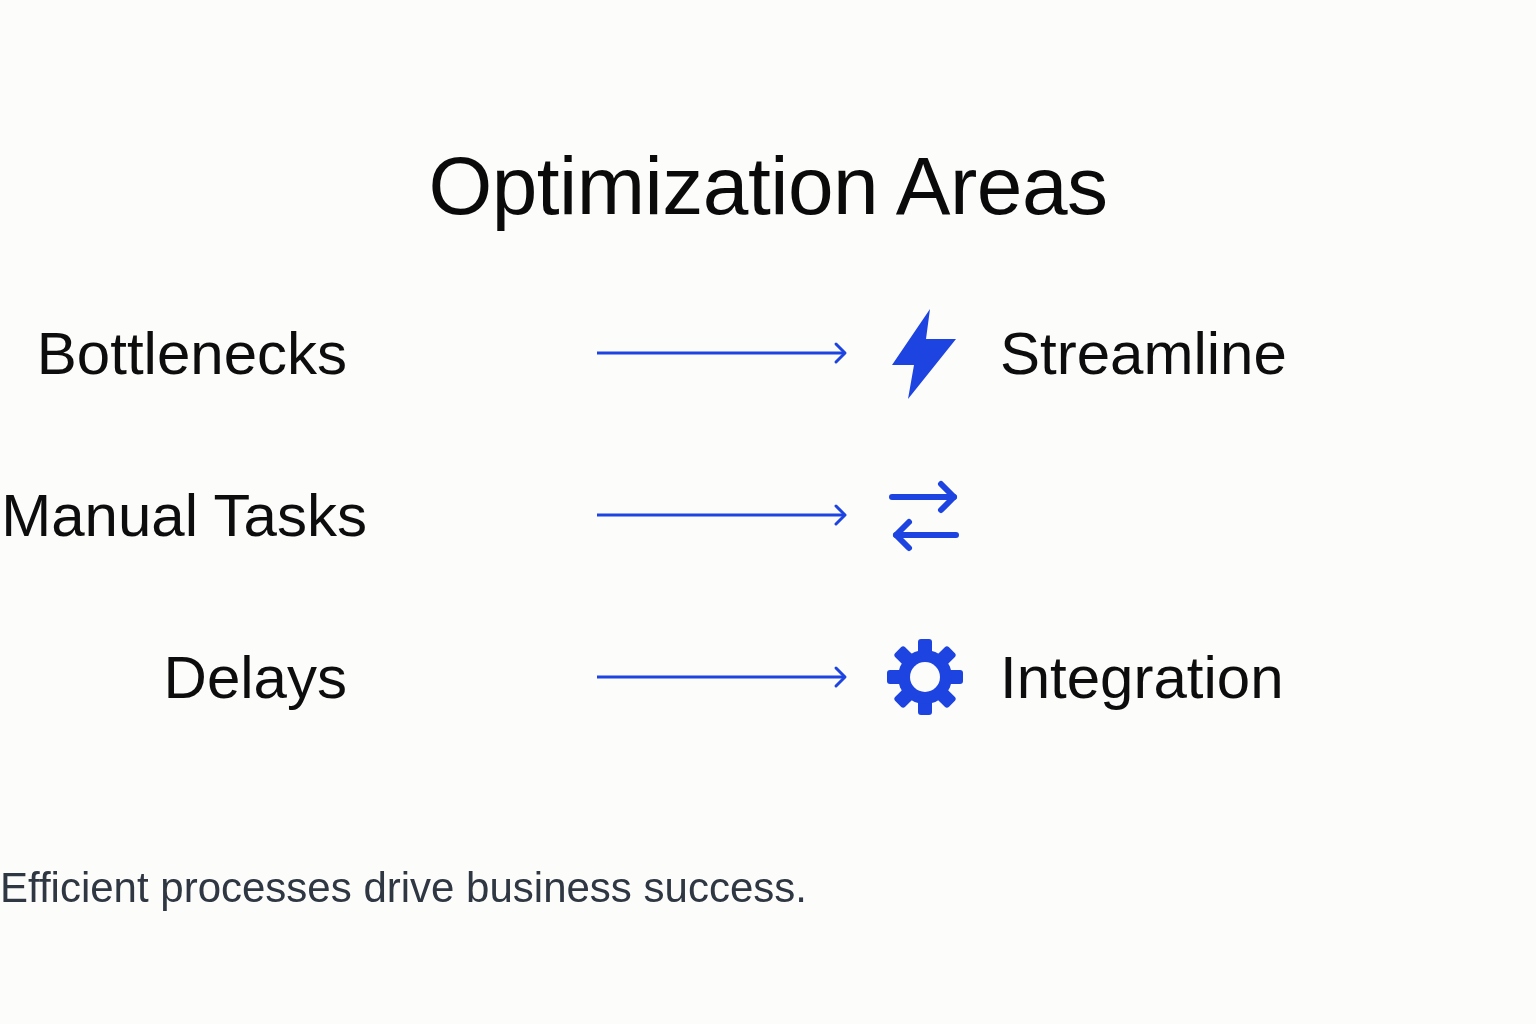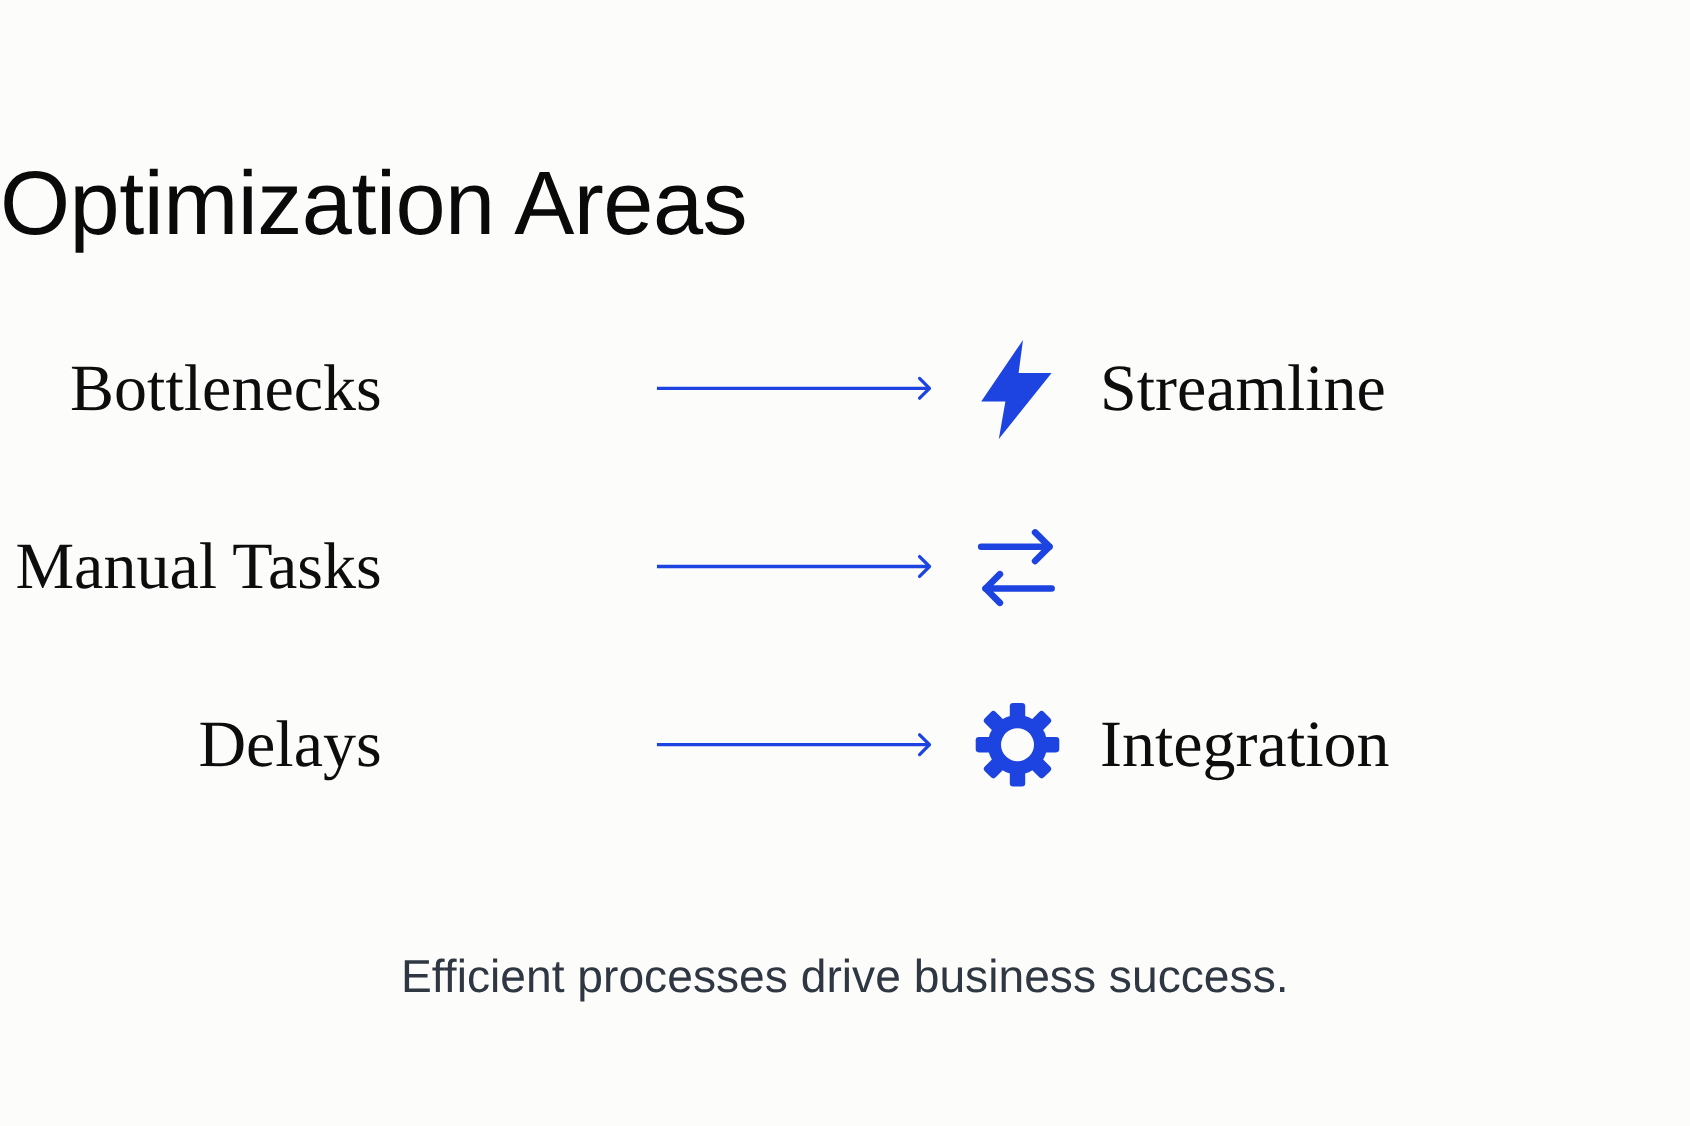--- a/index.html
+++ b/index.html
@@ -7,29 +7,29 @@
       width: 1536px; height: 1024px;
       background: #fcfcfb;
       position: relative;
       overflow: hidden;
       font-family: "Liberation Sans", "DejaVu Sans", sans-serif;
       color: #0d0d0d;
     }
     .title {
       position: absolute;
       left: 0; right: 0; top: 84px;
-      text-align: left;
+      text-align: center;
       font-size: 82px;
       font-weight: 500;
       letter-spacing: -0.5px;
       color: #0a0a0a;
     }
     .row {
       position: absolute;
-      left: 0; width: 1332px; height: 100px; font-family: Liberation Serif, serif;
+      left: 0; width: 1332px; height: 100px;
     }
     .left-label {
       position: absolute;
       right: 985px;
       top: 50%;
       transform: translateY(-50%);
       font-size: 60px;
       white-space: nowrap;
       color: #0d0d0d;
     }
@@ -49,21 +49,20 @@
       position: absolute;
       left: 1000px; top: 50%;
       transform: translateY(-50%);
       font-size: 60px;
       white-space: nowrap;
       color: #0d0d0d;
     }
     .footer {
       position: absolute;
       left: 0; right: 0; top: 864px;
-      text-align: center;
       font-size: 42px;
       color: #2f3742;
     }
   </style>
 </head>
 <body>
 
 <div>
   <h1 class="title">Optimization Areas</h1>
 
@@ -72,21 +71,21 @@
     <svg class="arrow" viewBox="0 0 252 30">
       <line x1="0" y1="15" x2="248" y2="15" stroke="#1d44e0" stroke-width="3"></line>
       <polyline points="239,6 248,15 239,24" fill="none" stroke="#1d44e0" stroke-width="3" stroke-linecap="round" stroke-linejoin="round"></polyline>
     </svg>
     <svg class="icon" viewBox="0 0 80 96">
       <polygon points="46,4 8,60 30,60 24,94 72,34 42,34" fill="#1d44e0"></polygon>
     </svg>
     <span class="right-label">Streamline</span>
   </div>
 
-  <div class="row" style="top:465px;">
+  <div class="row" style="top:465px;padding-left:20px;">
     <span class="left-label">Manual Tasks</span>
     <svg class="arrow" viewBox="0 0 252 30">
       <line x1="0" y1="15" x2="248" y2="15" stroke="#1d44e0" stroke-width="3"></line>
       <polyline points="239,6 248,15 239,24" fill="none" stroke="#1d44e0" stroke-width="3" stroke-linecap="round" stroke-linejoin="round"></polyline>
     </svg>
     <svg class="icon" viewBox="0 0 80 96">
       <g fill="none" stroke="#1d44e0" stroke-width="6" stroke-linecap="round" stroke-linejoin="round">
         <line x1="8" y1="30" x2="70" y2="30"></line>
         <polyline points="57,17 70,30 57,43"></polyline>
         <line x1="72" y1="68" x2="12" y2="68"></line>

